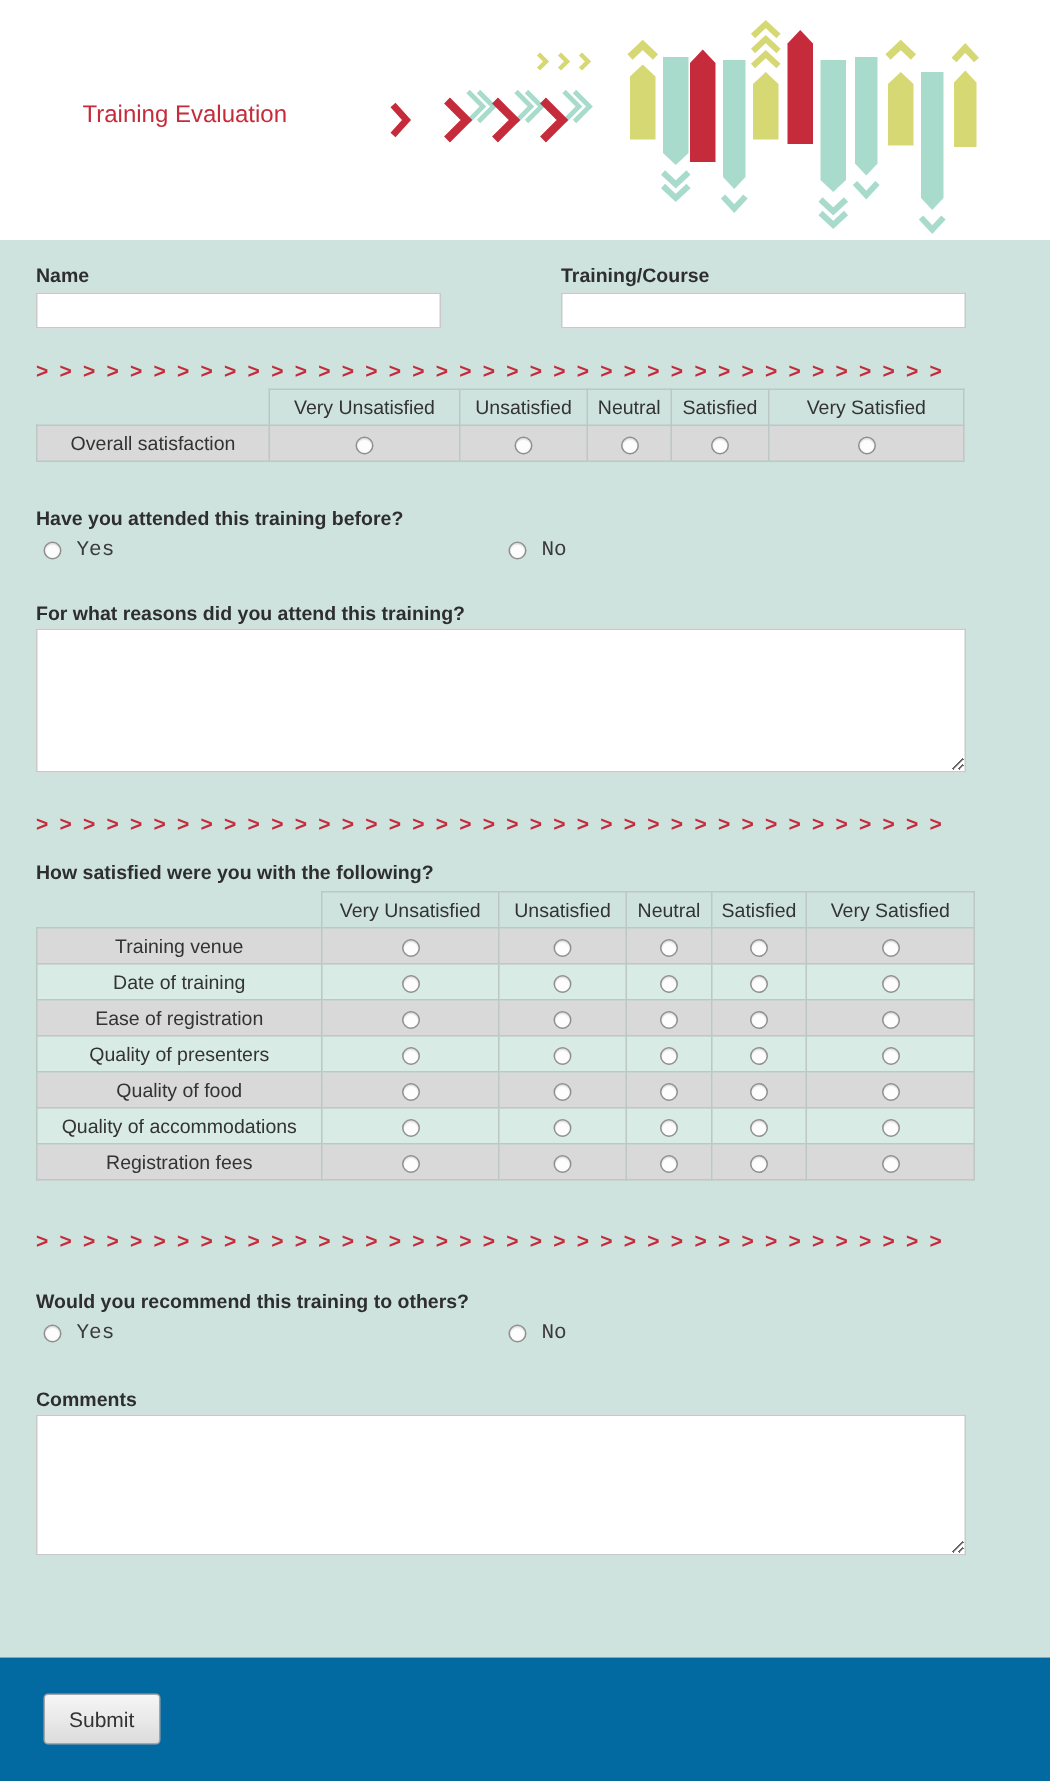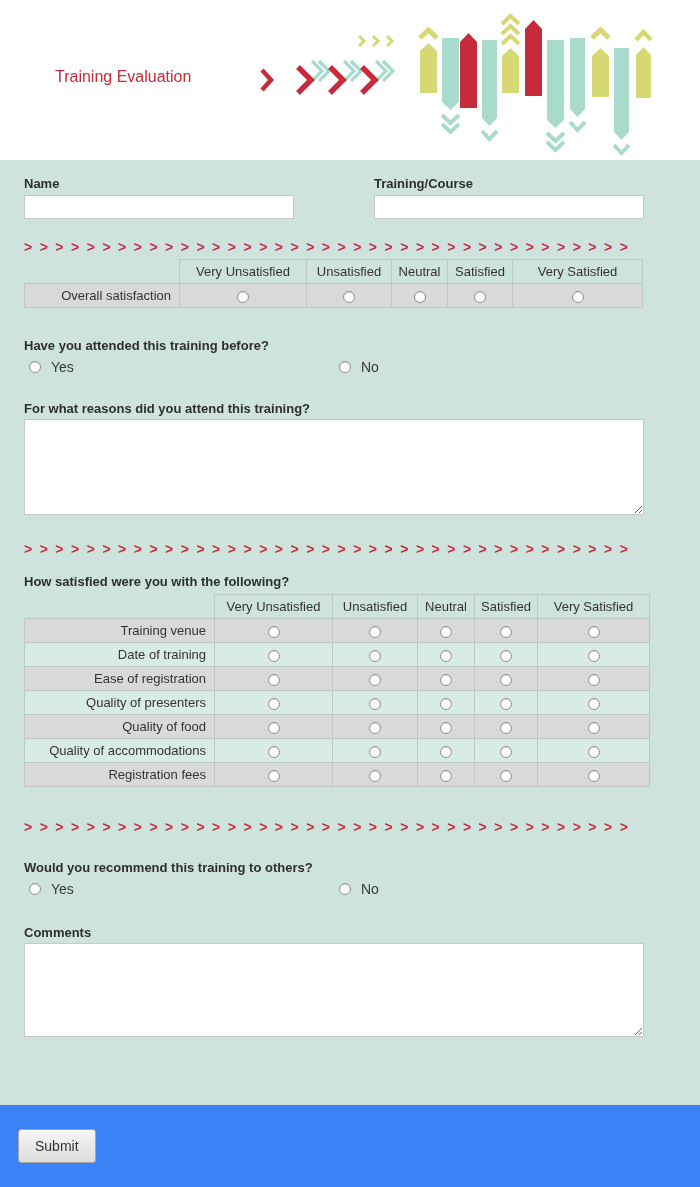--- a/index.html
+++ b/index.html
@@ -57,42 +57,42 @@
   .q5{margin-top:26px;}
   .q-comments{margin-top:28px;}
   
   table.matrix{border-collapse:collapse;table-layout:fixed;margin-top:5px;}
   table.matrix th,table.matrix td{
     border:1px solid var(--border);height:24px;
     font-size:13px;font-weight:400;color:#333;text-align:center;vertical-align:middle;
   }
   table.matrix thead th{background:transparent;padding:0 4px;}
   table.matrix thead th.corner{border:none;background:transparent;}
-  table.matrix tbody th{text-align:right;padding:0 8px;}
+  table.matrix tbody th{text-align:center;padding:0 8px;}
   table.matrix tbody tr:nth-child(odd){background:var(--gray_row);}
   table.matrix tbody tr:nth-child(even){background:var(--teal_light);}
   
   .radio{
     display:inline-block;width:12px;height:12px;border-radius:50%;
     background:#fdfdfd;border:1px solid #8f8f8f;vertical-align:middle;
     box-shadow:inset 0 1px 1px rgba(0,0,0,0.12);
   }
-  .radio-row{display:flex;margin-top:6px;align-items:center;}
+  .radio-row{display:flex;margin-top:6px;align-items:center;font-family:Liberation Mono, monospace;}
   .radio-item{display:flex;align-items:center;width:310px;}
   .radio-item .radio{margin-left:5px;}
   .radio-item .radio-label{font-size:14px;color:#3a3a3a;margin-left:10px;}
   
   textarea{
     display:block;margin-top:3px;width:620px;border:1px solid #c9c9c9;background:#fff;
     font-family:inherit;font-size:13px;padding:4px 6px;resize:both;border-radius:0;
   }
   .reasons-textarea{height:96px;}
   .comments-textarea{height:94px;}
   
-  .footer{background:#3b82f6;padding:24px 18px;}
+  .footer{background:#0369a1;padding:24px 29px;}
   .submit-btn{
     min-width:74px;height:34px;padding:0 16px;
     font-family:inherit;font-size:14px;color:#333;
     background:linear-gradient(#f6f6f6,#dcdcdc);
     border:1px solid #a5a5a5;border-radius:3px;cursor:pointer;
   }
 </style>
 </head>
 <body>
 

